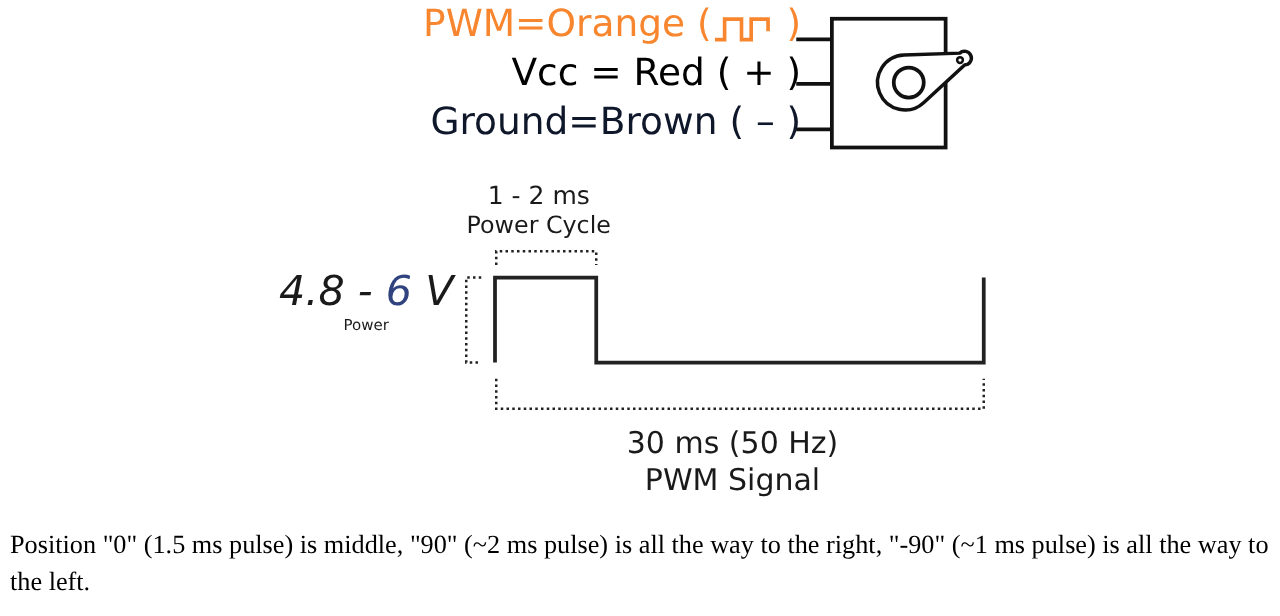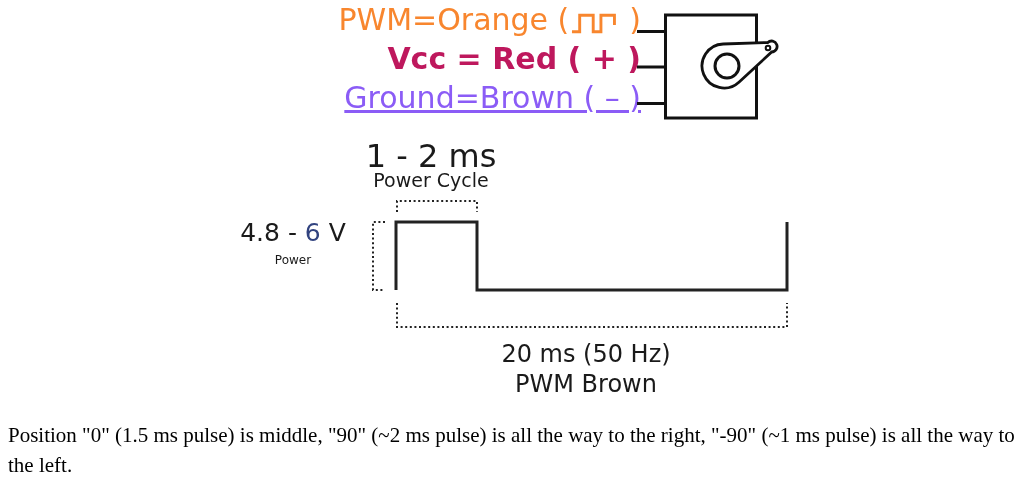--- a/index.html
+++ b/index.html
@@ -9,24 +9,24 @@
   }
   .abs{position:absolute;}
   
   .wire-line{
     position:absolute;right:383px;display:flex;align-items:center;justify-content:flex-start;
     font-size:30px;line-height:36px;white-space:pre;font-weight:500;
   }
   .wire-line .pwm-glyph{margin:6px 2px 0 2px;}
   
   .duty-block{position:absolute;left:340px;top:143px;width:182px;text-align:center;}
-  .duty-value{font-size:32px;line-height:26px;font-weight:500;}
+  .duty-value{font-size:20px;line-height:26px;font-weight:500;}
   .duty-label{font-size:19px;line-height:22px;font-weight:500;}
   .volt-block{position:absolute;left:222px;top:218px;width:142px;text-align:center;}
-  .volt-value{font-size:25px;line-height:30px;font-weight:500;white-space:pre;}
+  .volt-value{font-size:33px;line-height:30px;font-weight:500;white-space:pre;font-style:italic;}
   .volt-sub{font-size:12px;line-height:25px;font-weight:500;}
   .period-block{position:absolute;left:464px;top:340px;width:244px;text-align:center;}
   .period-value{font-size:24px;line-height:29px;font-weight:500;}
   .period-label{font-size:24px;line-height:30px;font-weight:500;}
   
   .caption{
     position:absolute;left:8px;top:420px;width:1008px;
     font-family:"Liberation Serif",serif;font-size:21px;line-height:30px;color:#000;
   }
   svg{display:block;}
@@ -35,24 +35,24 @@
 <body>
 
 <div id="stage">
 
   <div class="wire-line" style="top:2px;">
     <span style="color: rgb(248, 134, 46);">PWM=Orange (</span><span class="pwm-glyph"><svg width="56" height="28" viewBox="0 0 58 26">
       <path d="M1 22 H9 V5 H23 V22 H31 V5 H45 V15" fill="none" stroke-width="3" style="stroke: rgb(248, 134, 46);"></path>
     </svg></span><span style="color: rgb(248, 134, 46);">)</span>
   </div>
   <div class="wire-line" style="top:41px;">
-    <span style="color: #be185d; font-weight: bold;">Vcc = Red ( + )</span>
+    <span style="color: #000000;">Vcc = Red ( + )</span>
   </div>
   <div class="wire-line" style="top:80px;">
-    <span style="color: #8b5cf6; text-decoration: underline;">Ground=Brown ( – )</span>
+    <span style="color: #0f172a;">Ground=Brown ( – )</span>
   </div>
 
   <svg class="abs" style="left:0;top:0;" width="1024" height="493" viewBox="0 0 1024 493">
 
     <g stroke="#111" stroke-width="3">
       <line x1="637" y1="31.5" x2="666" y2="31.5"></line>
       <line x1="637" y1="67" x2="666" y2="67"></line>
       <line x1="637" y1="103.5" x2="666" y2="103.5"></line>
     </g>
 
@@ -76,19 +76,19 @@
     <div class="duty-value">1 - 2 ms</div>
     <div class="duty-label">Power Cycle</div>
   </div>
 
   <div class="volt-block">
     <div class="volt-value"><span>4.8 - </span><span style="color: rgb(49, 67, 127);">6</span><span> V</span></div>
     <div class="volt-sub">Power</div>
   </div>
 
   <div class="period-block">
-    <div class="period-value">20 ms (50 Hz)</div>
-    <div class="period-label">PWM Brown</div>
+    <div class="period-value">30 ms (50 Hz)</div>
+    <div class="period-label">PWM Signal</div>
   </div>
 
   <div class="caption">Position "0" (1.5 ms pulse) is middle, "90" (~2 ms pulse) is all the way to the right, "-90" (~1 ms pulse) is all the way to the left.</div>
 
 </div>
 
 </body></html>

